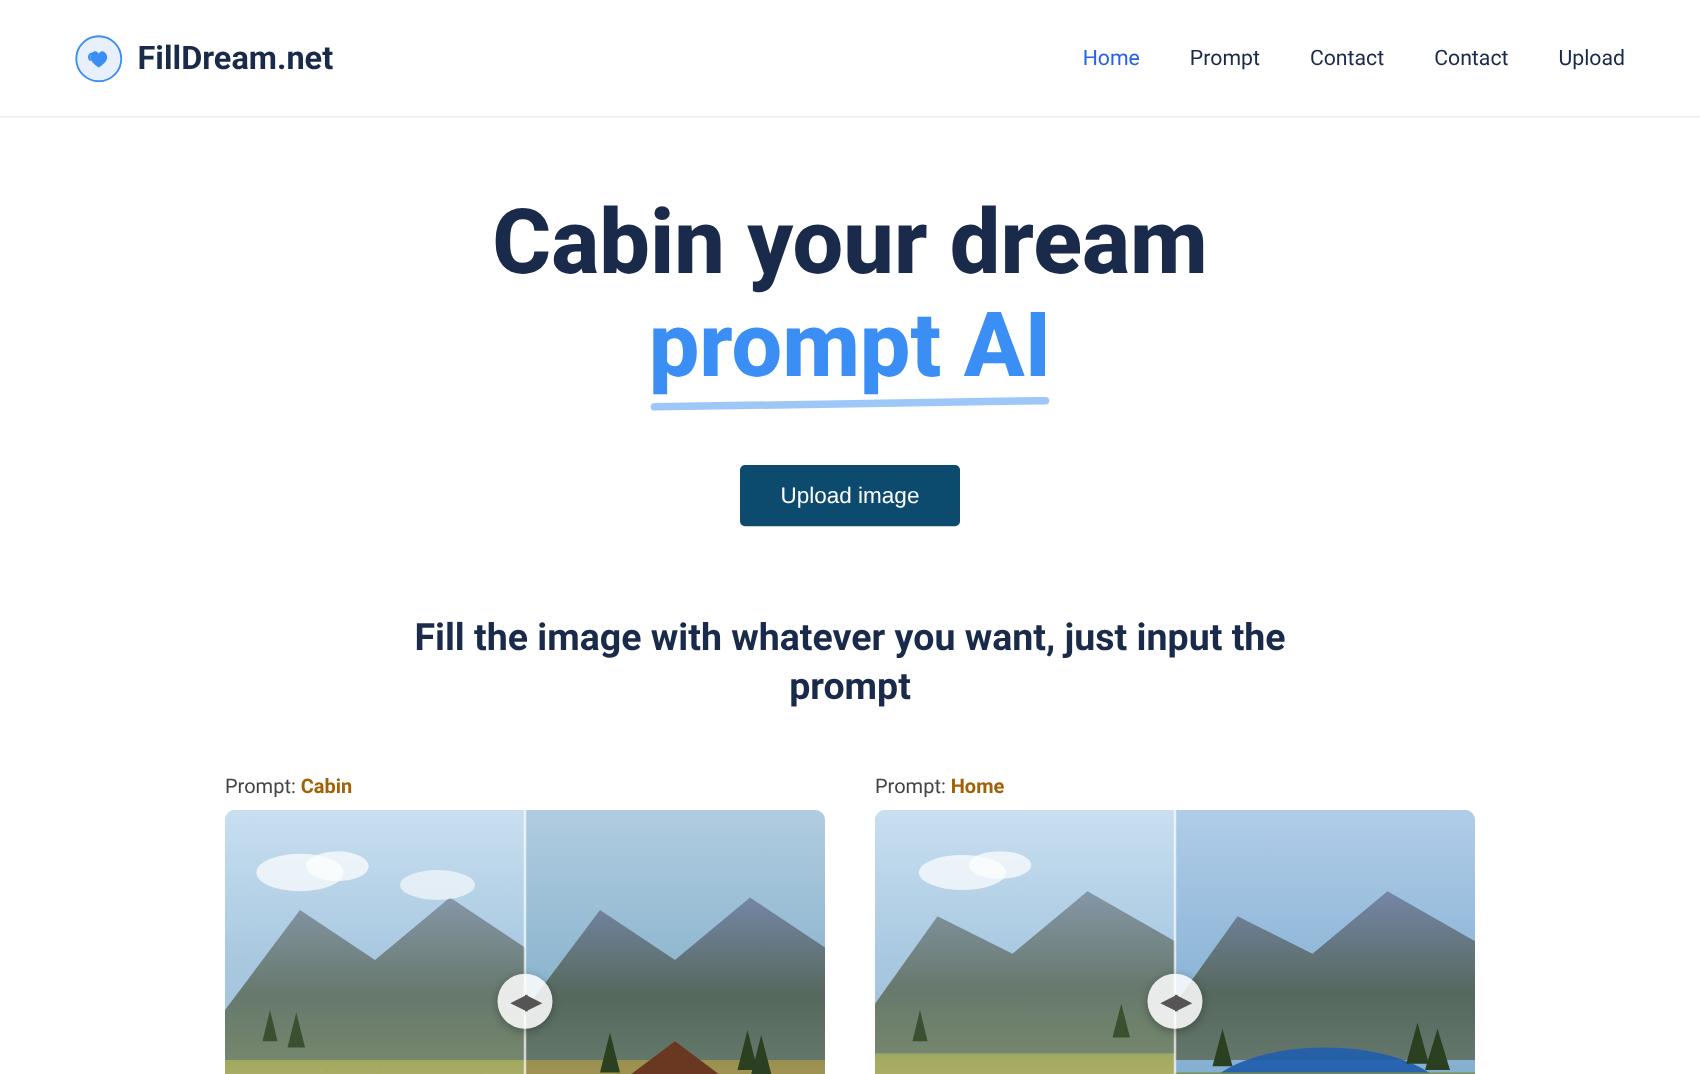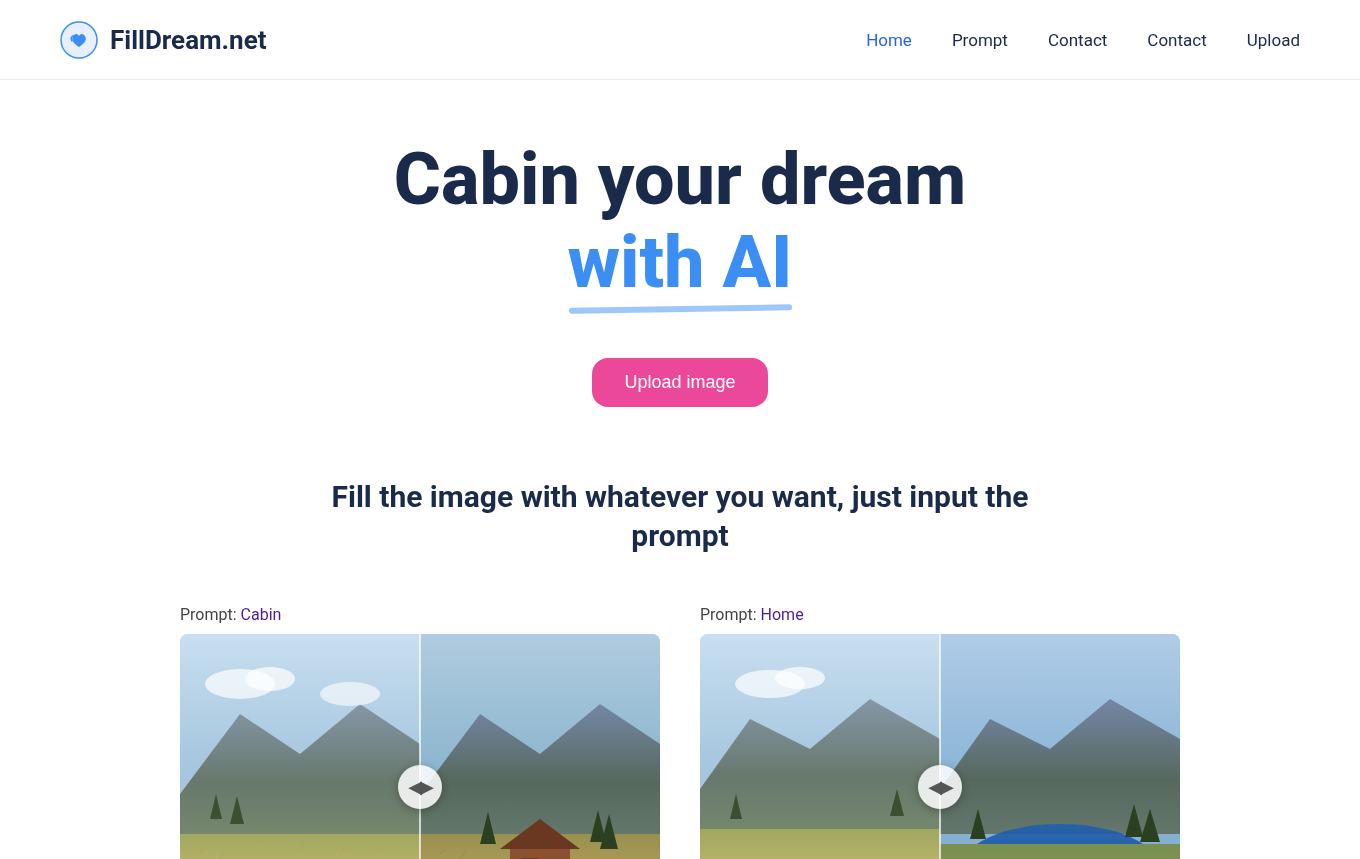--- a/index.html
+++ b/index.html
@@ -4,21 +4,21 @@
   <style>
     * { margin: 0; padding: 0; box-sizing: border-box; }
     body { font-family: -apple-system, BlinkMacSystemFont, 'Segoe UI', Roboto, sans-serif; background: #fff; color: #1a2a4a; }
 
     
     header {
       display: flex;
       align-items: center;
       justify-content: space-between;
       padding: 0 60px;
-      height: 80px;
+      height: 94px;
       border-bottom: 1px solid #e8ecf0;
     }
     .logo-area {
       display: flex;
       align-items: center;
       gap: 12px;
       text-decoration: none;
     }
     .logo-icon {
       width: 38px;
@@ -75,26 +75,26 @@
       background: #3b8ef3;
       opacity: 0.5;
       transform: scaleX(1.1) rotate(-1deg);
     }
     .hero-subtitle-wrap {
       margin-top: 20px;
     }
     .upload-btn {
       margin-top: 36px;
       display: inline-block;
-      background: #ec4899;
+      background: #0c4a6e;
       color: #fff;
       font-size: 18px;
       font-weight: 500;
       padding: 14px 32px;
-      border-radius: 16px;
+      border-radius: 4px;
       border: none;
       cursor: pointer;
     }
 
     
     .description {
       text-align: center;
       padding: 40px 20px 20px;
     }
     .description h2 {
@@ -117,22 +117,22 @@
     .demo-item {
       flex: 0 0 calc(50% - 40px);
       max-width: 480px;
     }
     .demo-prompt {
       font-size: 16px;
       color: #444;
       margin-bottom: 10px;
     }
     .demo-prompt strong {
-      color: #4c1d95;
-      font-weight: 400;
+      color: #a16207;
+      font-weight: 700;
     }
     .demo-image-container {
       position: relative;
       width: 100%;
       height: 305px;
       border-radius: 8px;
       overflow: hidden;
       background: #c5d5e5;
     }
     .demo-image-left, .demo-image-right {
@@ -200,21 +200,21 @@
     <a class="nav-link" href="#">Contact</a>
     <a class="nav-link" href="#">Contact</a>
     <a class="nav-link" href="#">Upload</a>
   </nav>
 </header>
 
 <section class="hero">
   <div>
     <div class="hero-title-line1">Cabin your dream</div>
     <div style="display:inline-block; position:relative; margin-top:4px;">
-      <span class="hero-title-line2">with AI</span>
+      <span class="hero-title-line2">prompt AI</span>
     </div>
   </div>
   <div class="hero-subtitle-wrap">
     <button class="upload-btn">Upload image</button>
   </div>
 </section>
 
 <section class="description">
   <h2>Fill the image with whatever you want, just input the prompt</h2>
 </section>

